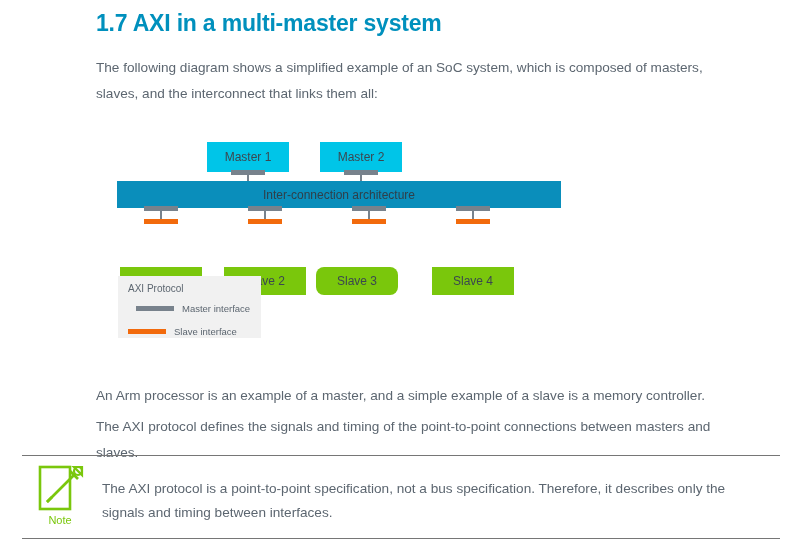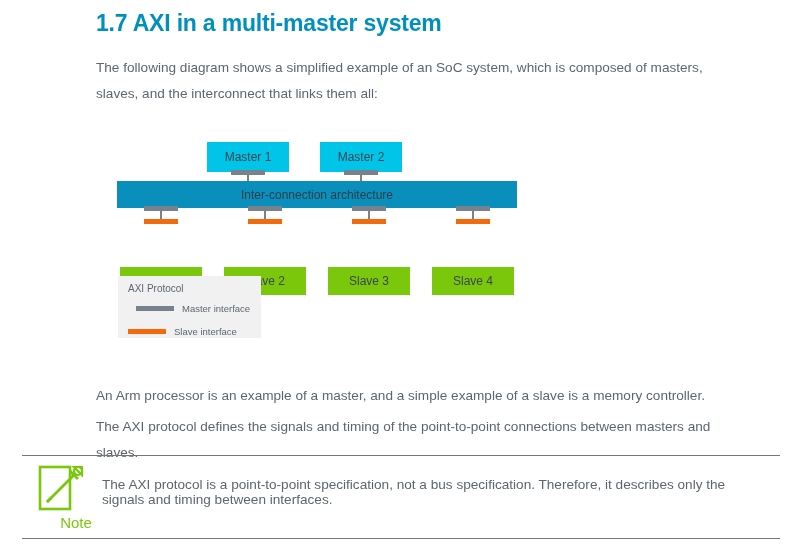--- a/index.html
+++ b/index.html
@@ -63,21 +63,21 @@
   }
   .master-box {
     background: #00c5e8;
     height: 30px;
     width: 82px;
   }
   .interconnect-box {
     background: #0a8ebb;
     left: 117px;
     top: 181px;
-    width: 400px;
+    width: 444px;
     height: 27px;
     color: #2f3f49;
     font-size: 12px;
   }
   .slave-box {
     background: #7ac70c;
     height: 28px;
     width: 82px;
     top: 219px;
     margin-top: 48px;
@@ -167,34 +167,34 @@
 
   .note-icon-wrap {
     position: absolute;
     left: 34px;
     top: 464px;
     width: 52px;
     height: 62px;
   }
   .note-caption {
     position: absolute;
-    left: 16px;
+    left: 0;
     top: 50px;
     width: 52px;
     text-align: center;
-    font-size: 15px;
+    font-size: 11px;
     color: #7ac70c;
   }
   .note-text {
     position: absolute;
     left: 102px;
     top: 477px;
     width: 655px;
     font-size: 13.6px;
-    line-height: 15px;
+    line-height: 24px;
     color: #5c6670;
   }
 </style>
 </head>
 <body>
 
 <div class="page-title">1.7 AXI in a multi-master system</div>
 
 <div class="body-par" id="intro-par">The following diagram shows a simplified example of an SoC system, which is composed of masters, slaves, and the interconnect that links them all:</div>
 
@@ -242,21 +242,21 @@
     <div class="stem"></div>
     <div class="bar-orange"></div>
   </div>
 
   <div class="dgm-box slave-box" style="left:120px;">
     <span>Slave 1</span>
   </div>
   <div class="dgm-box slave-box" style="left:224px;">
     <span>Slave 2</span>
   </div>
-  <div class="dgm-box slave-box" style="left:328px;">
+  <div class="dgm-box slave-box" style="left:316px;border-radius:8px;">
     <span>Slave 3</span>
   </div>
   <div class="dgm-box slave-box" style="left:432px;">
     <span>Slave 4</span>
   </div>
 
   <div class="legend">
     <div class="legend-title">AXI Protocol</div>
 
     <div class="legend-row r1">

